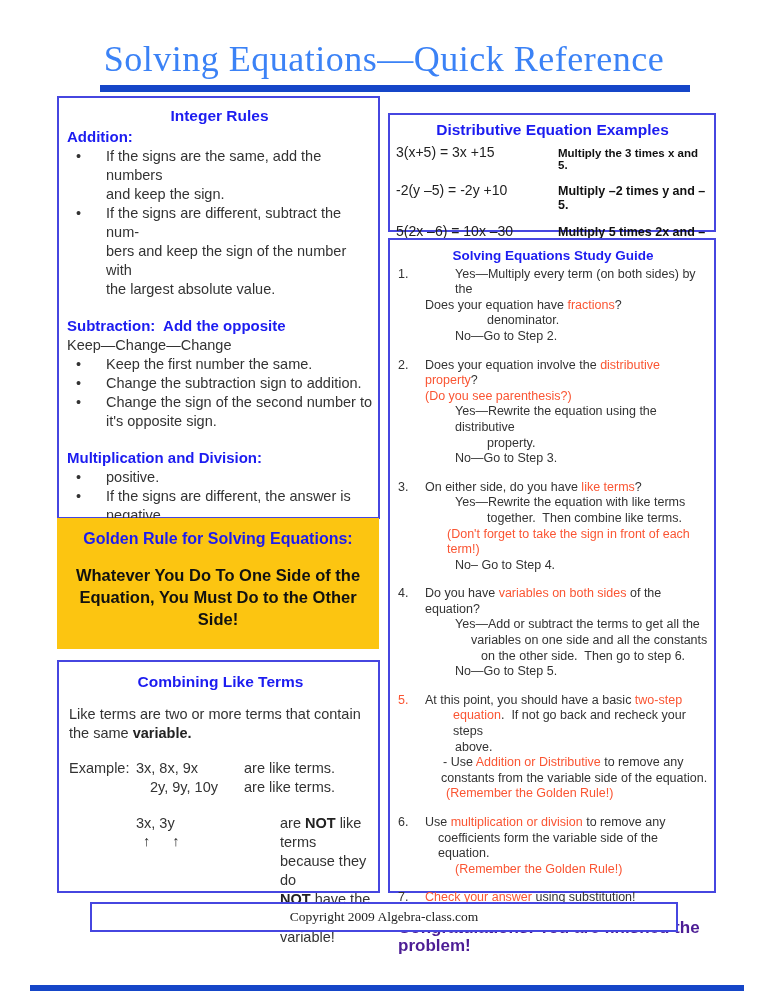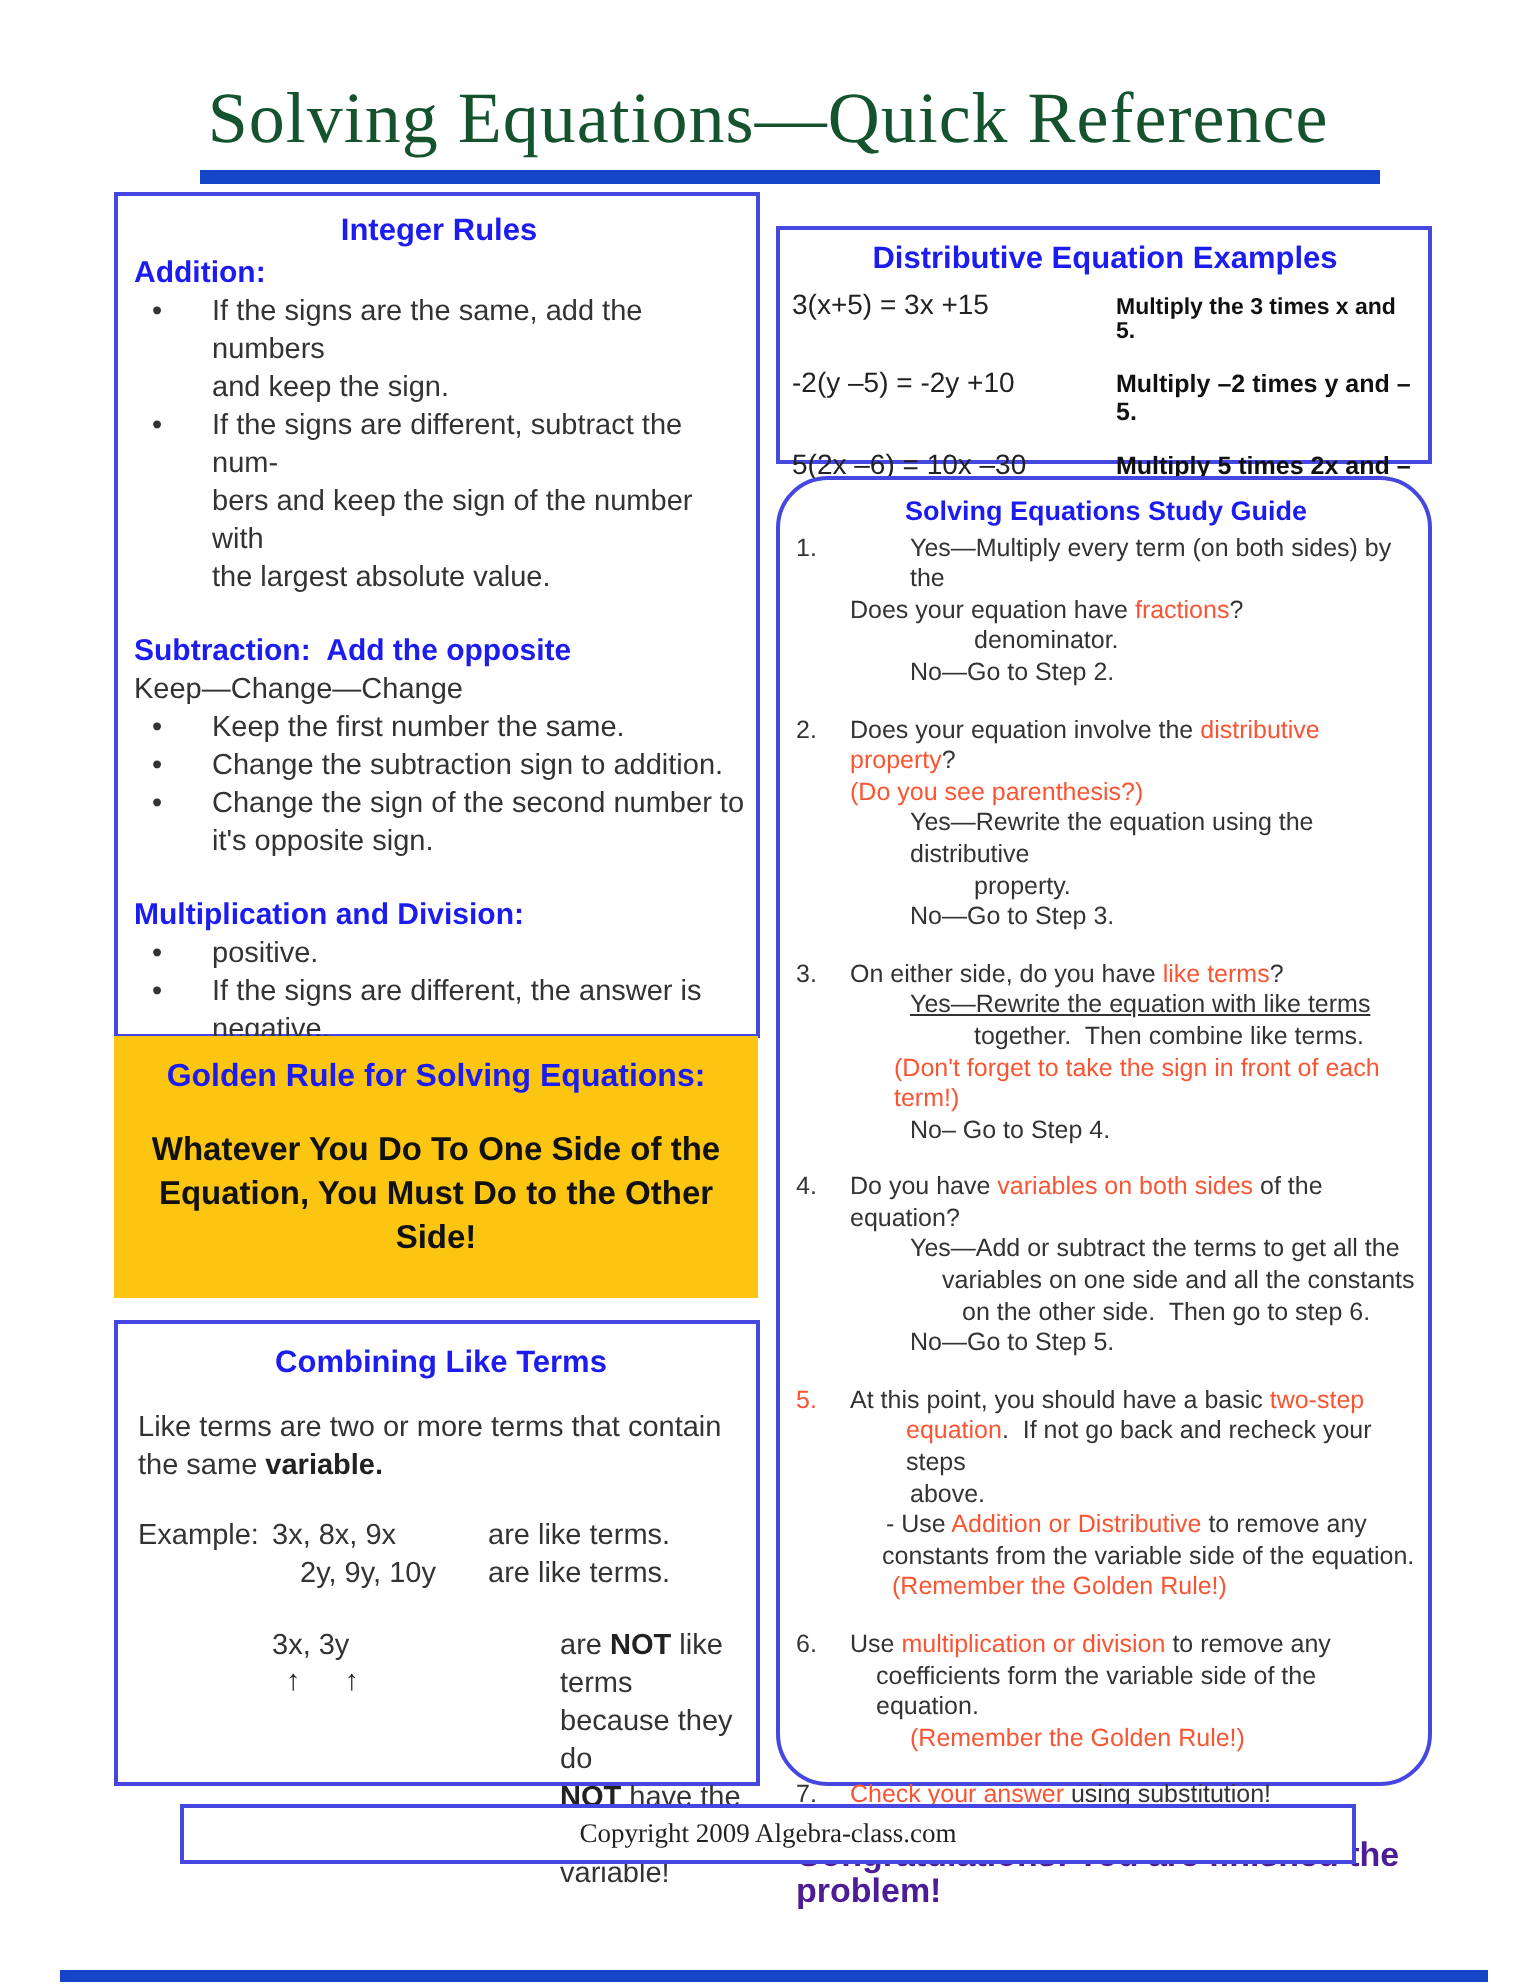--- a/index.html
+++ b/index.html
@@ -7,21 +7,21 @@
     --bar:#1546c8;         
     --border:#4646e0;      
     --red:#fa5533;         
     --yellow:#fcc511;      
     --ink:#333;
   }
   html,body{margin:0;padding:0;background:#fff;}
   .page{position:relative;width:768px;height:994px;background:#fff;overflow:hidden;
         font-family:"Liberation Sans",sans-serif;color:var(--ink);}
   .title{position:absolute;top:38px;left:0;width:768px;text-align:center;
-         font-family:"Liberation Serif",serif;font-size:36px;color:#14532d;letter-spacing:.5px;}
+         font-family:"Liberation Serif",serif;font-size:36px;color:#3b82f6;letter-spacing:.5px;}
   .title-bar{position:absolute;left:100px;top:85px;width:590px;height:7px;background:var(--bar);}
   .bottom-bar{position:absolute;left:30px;top:985px;width:714px;height:6px;background:var(--bar);}
   .box{position:absolute;background:#fff;border:2px solid var(--border);box-sizing:border-box;}
   .bluehead{color:var(--blue);font-weight:bold;}
   .center{text-align:center;}
   
   .integer-rules{left:57px;top:96px;width:323px;height:423px;padding:8px 6px 12px 8px;
                  font-size:14.5px;line-height:19px;}
   .sec-title{font-size:15.5px;margin-bottom:2px;}
   .subhead{font-size:15px;margin:0 0 1px 0;}
@@ -51,21 +51,21 @@
   .a2{margin-left:18px;}
   .nl-right{flex:1;}
   
   .distributive{left:388px;top:113px;width:328px;height:119px;padding:6px 5px 4px 6px;}
   .d-title{font-size:15.5px;margin-bottom:5px;}
   .d-row{display:flex;align-items:baseline;margin-bottom:11px;}
   .d-eq{width:162px;flex:none;font-size:14px;color:#222;white-space:pre-wrap;}
   .d-note{font-weight:bold;color:#111;font-size:12.5px;white-space:pre-wrap;}
   .d-note.small{font-size:11.5px;}
   .study{left:388px;top:238px;width:328px;height:655px;padding:8px 6px 6px 8px;
-         font-size:12.5px;line-height:15.6px;border-radius:26px;}
+         font-size:12.5px;line-height:15.6px;}
   .sg-title{font-size:13.5px;margin-bottom:3px;}
   .step{display:flex;margin-bottom:13px;}
   .step .num{width:27px;flex:none;}
   .step .num.rednum{color:var(--red);}
   .step .body{flex:1;}
   .congrats{font-weight:bold;color:#4c1d95;font-size:17px;line-height:18px;
             white-space:pre-line;margin-top:12px;}
   .copyright{left:90px;top:902px;width:588px;height:30px;display:flex;align-items:center;
              justify-content:center;font-family:"Liberation Serif",serif;font-size:13.5px;color:#222;}
 </style>
@@ -219,21 +219,21 @@
             <div class="ln"><span class="red">(Do you see parenthesis?)</span></div>
             <div class="ln" style="padding-left: 30px;"><span>Yes—Rewrite the equation using the distributive</span></div>
             <div class="ln" style="padding-left: 62px;"><span>property.</span></div>
             <div class="ln" style="padding-left: 30px;"><span>No—Go to Step 3.</span></div>
           </div>
         </div>
         <div class="step">
           <div class="num">3.</div>
           <div class="body">
             <div class="ln"><span>On either side, do you have </span><span class="red">like terms</span><span>?</span></div>
-            <div class="ln" style="padding-left: 30px; text-decoration: underline;"><span>Yes—Rewrite the equation with like terms</span></div>
+            <div class="ln" style="padding-left: 30px;"><span>Yes—Rewrite the equation with like terms</span></div>
             <div class="ln" style="padding-left: 62px;"><span>together.  Then combine like terms.</span></div>
             <div class="ln" style="padding-left: 22px;"><span class="red">(Don't forget to take the sign in front of each</span></div>
             <div class="ln" style="padding-left: 22px;"><span class="red">term!)</span></div>
             <div class="ln" style="padding-left: 30px;"><span>No– Go to Step 4.</span></div>
           </div>
         </div>
         <div class="step">
           <div class="num">4.</div>
           <div class="body">
             <div class="ln"><span>Do you have </span><span class="red">variables on both sides</span><span> of the equation?</span></div>

